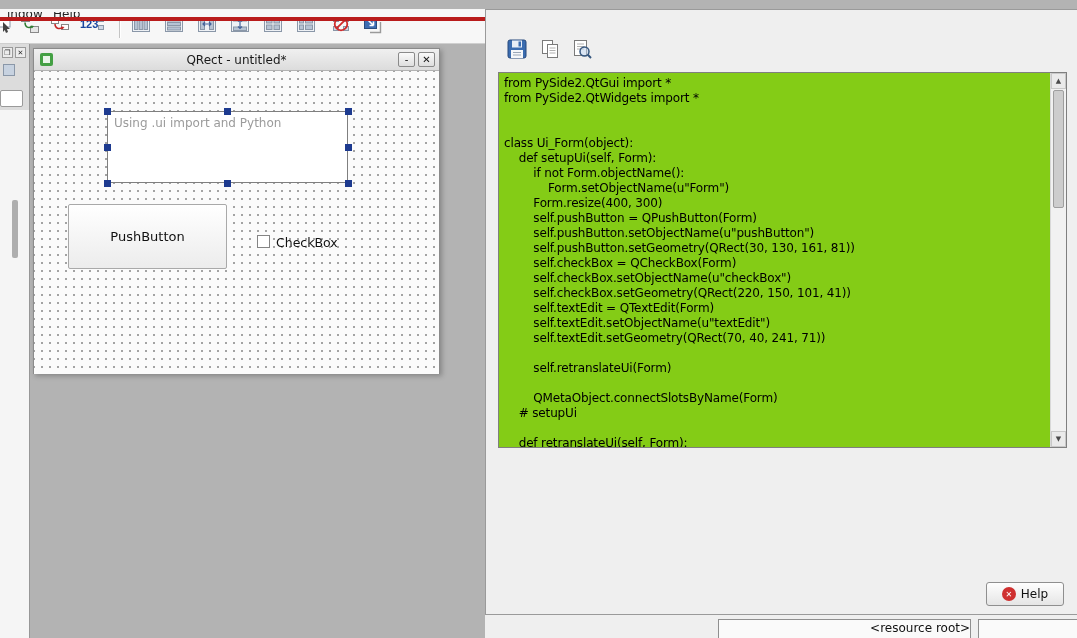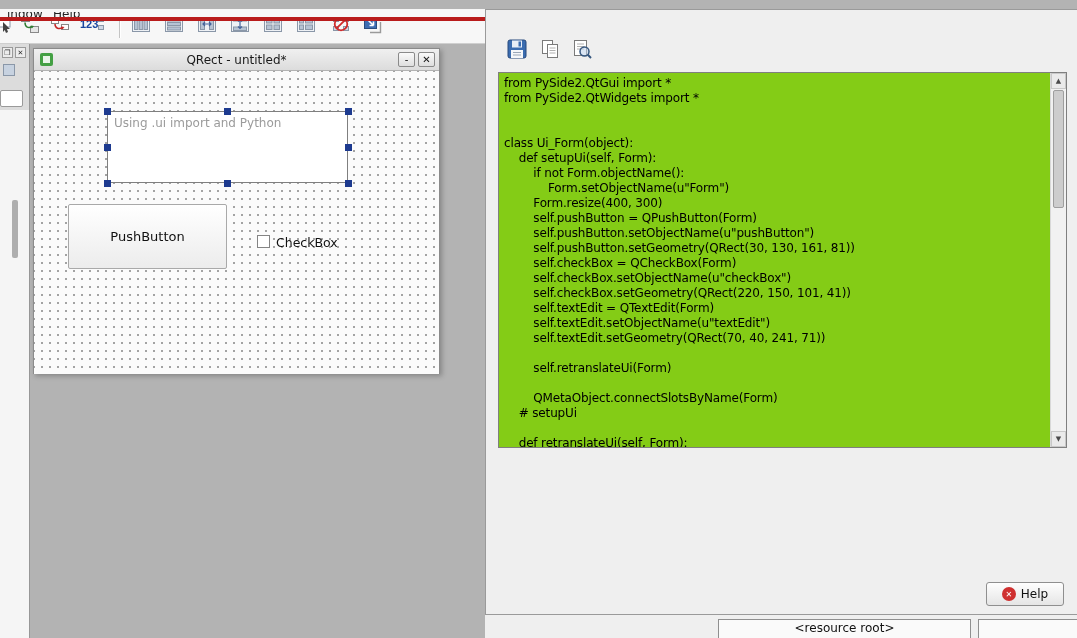--- a/index.html
+++ b/index.html
@@ -54,21 +54,21 @@
   .vscroll{position:absolute;top:0;right:0;bottom:0;width:16px;background:#f1f1f1;border-left:1px solid #d8d8d8}
   .sb-btn{position:absolute;left:0;width:15px;height:16px;background:#eaeaea;border:1px solid #c8c8c8;display:flex;align-items:center;justify-content:center;font-size:7px;color:#4a4a4a}
   .sb-up{top:0}
   .sb-down{bottom:0}
   .sb-thumb{position:absolute;left:2px;right:2px;top:17px;height:118px;background:#cdcdcd;border:1px solid #9e9e9e;border-radius:2px}
   .close-btn{position:absolute;left:500px;top:572px;width:78px;height:24px;background:linear-gradient(#fefefe,#e5e5e5);border:1px solid #8f8f8f;border-radius:3px;display:flex;align-items:center;justify-content:center;gap:5px;font-size:12px;color:#111;cursor:pointer;font-family:inherit}
   .close-ico{display:inline-flex;align-items:center;justify-content:center;width:14px;height:14px;border-radius:50%;background:#cf3030;color:#fff;font-size:8px;font-weight:bold}
 
   
   .resource-strip{position:absolute;left:485px;top:615px;width:592px;height:23px;background:#efefef;z-index:4}
-  .res-box{position:absolute;left:233px;top:4px;width:253px;height:19px;background:#fafafa;border:1px solid #8f8f8f;border-bottom:none;text-align:center;font-size:12px;padding-top:1px;color:#111}
+  .res-box{position:absolute;left:233px;top:4px;width:253px;height:19px;background:#fafafa;border:1px solid #8f8f8f;border-bottom:none;text-align:right;font-size:12px;padding-top:1px;color:#111}
   .res-box2{position:absolute;left:493px;top:4px;width:99px;height:19px;background:#fafafa;border:1px solid #8f8f8f;border-bottom:none;border-right:none}
 </style>
 </head>
 <body>
 
 <div class="menu-strip">
   <span class="menu-item mi-window">indow</span>
   <span class="menu-item mi-help">Help</span>
 </div>
 

